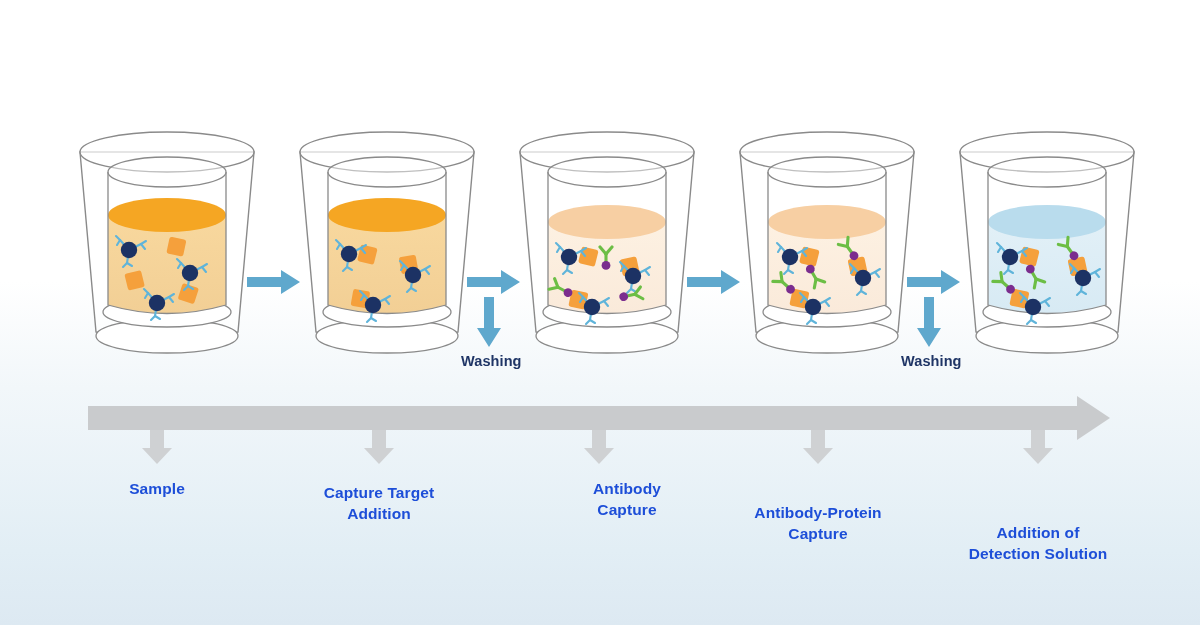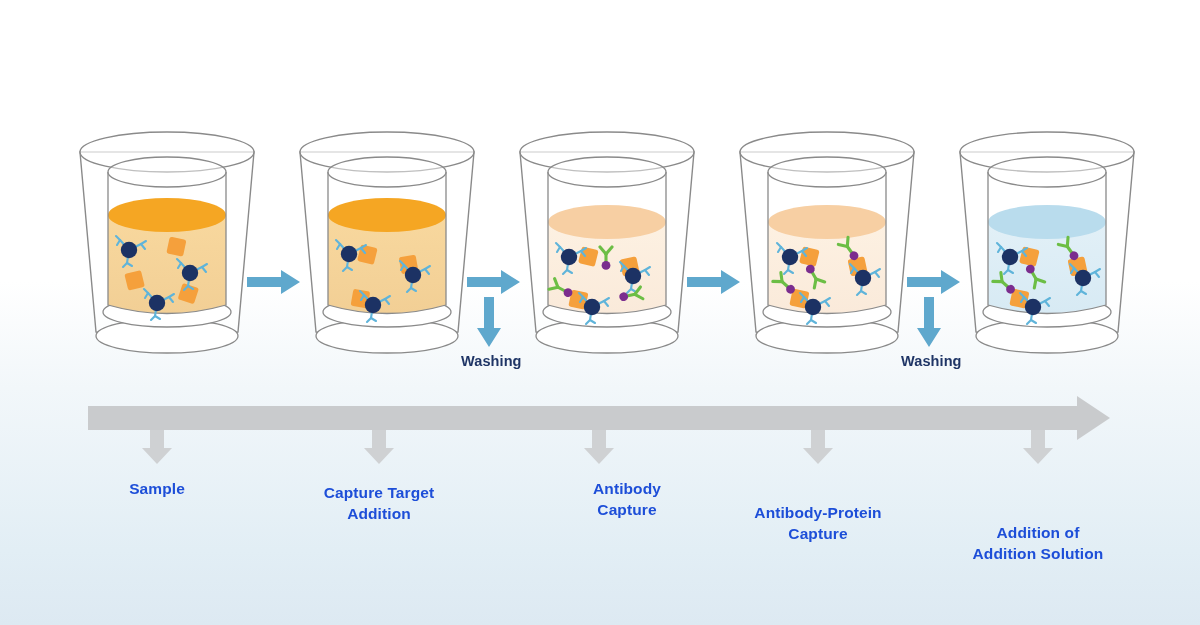--- a/index.html
+++ b/index.html
@@ -282,16 +282,16 @@
     <div>Capture</div>
   </div>
 
   <div class="step-label" style="left:703px; top:478px;margin-top:24px;">
     <div>Antibody-Protein</div>
     <div>Capture</div>
   </div>
 
   <div class="step-label" style="left:923px; top:478px;margin-top:44px;">
     <div>Addition of</div>
-    <div>Addition Solution</div>
+    <div>Detection Solution</div>
   </div>
 
 </div>
 
 </body></html>

